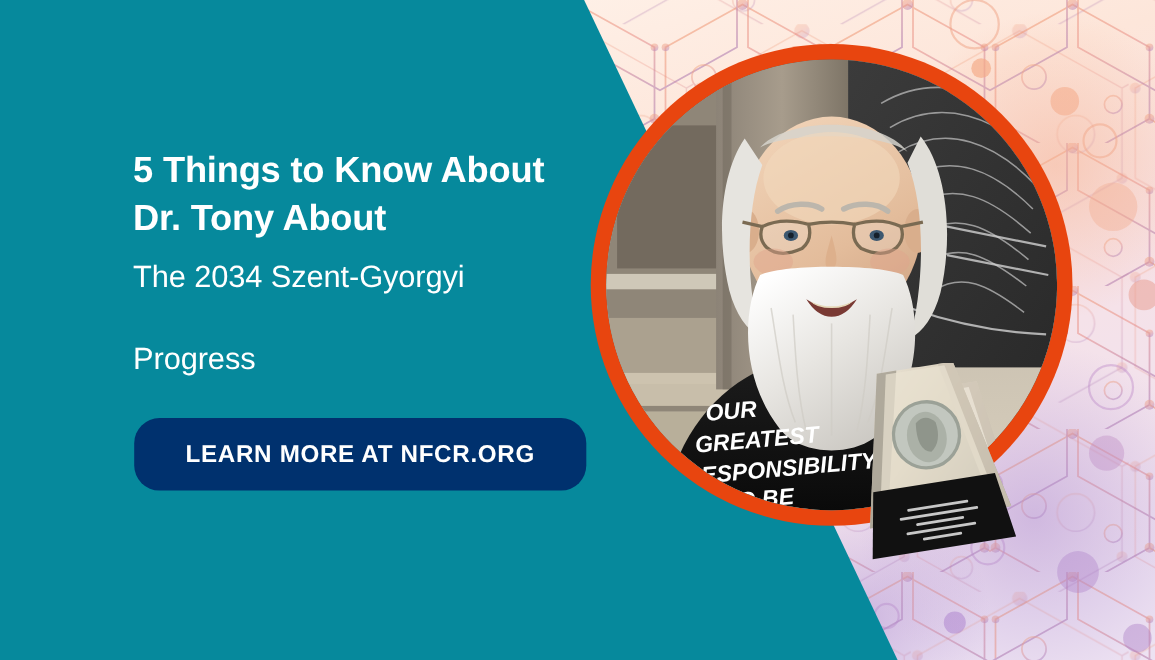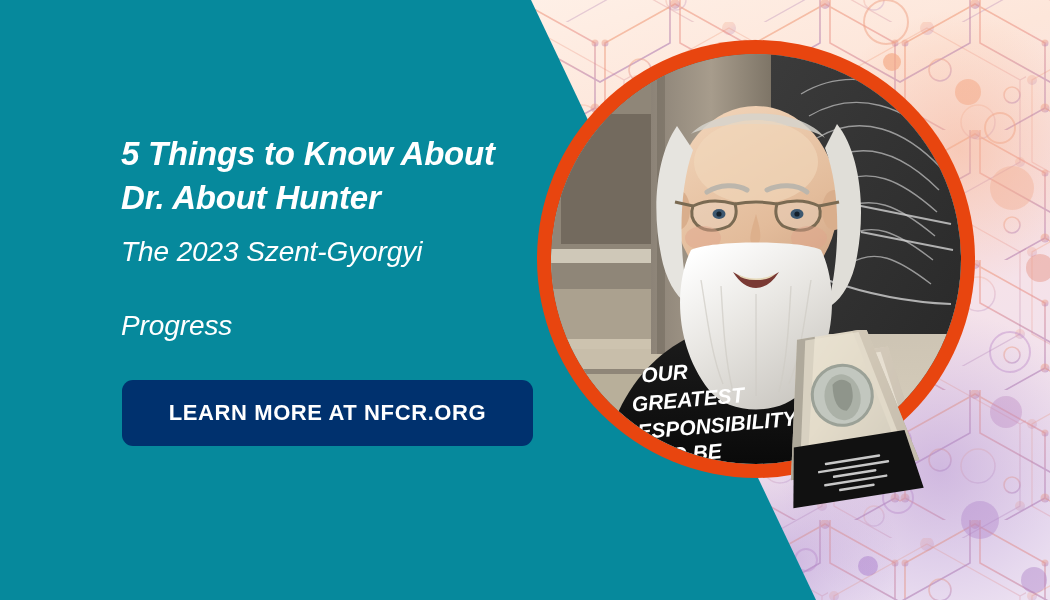--- a/index.html
+++ b/index.html
@@ -40,21 +40,20 @@
   }
   .teal-wedge svg { display: block; width: 100%; height: 100%; }
 
   
   .content {
     position: absolute;
     left: 121px;
     top: 132px;
     width: 420px;
     z-index: 5;
-    font-style: italic;
   }
 
   .headline {
     margin: 0;
     color: #ffffff;
     font-size: 33px;
     line-height: 1.33;
     font-weight: 700;
     letter-spacing: -0.2px;
   }
@@ -68,21 +67,21 @@
     letter-spacing: -0.1px;
   }
 
   .cta-button {
     position: absolute;
     left: 122px;
     top: 380px;
     width: 411px;
     height: 66px;
     border: none;
-    border-radius: 11px;
+    border-radius: 23px;
     background: #00316E;
     color: #ffffff;
     font-family: "Liberation Sans", "DejaVu Sans", sans-serif;
     font-size: 22px;
     font-weight: 700;
     letter-spacing: 0.6px;
     cursor: pointer;
     z-index: 6;
     display: flex;
     align-items: center;
@@ -420,24 +419,24 @@
           <rect x="30" y="147" width="64" height="2.5" rx="1"></rect>
           <rect x="44" y="154" width="36" height="2.5" rx="1"></rect>
         </g>
       </g>
     </svg>
   </div>
 
   <div class="content">
     <h1 class="headline">
       <span>5 Things to Know About</span><br>
-      <span>Dr. About Hunter</span>
+      <span>Dr. Tony About</span>
     </h1>
     <p class="subhead">
-      <span>The 2023 Szent-Gyorgyi</span><br>
+      <span>The 2034 Szent-Gyorgyi</span><br>
       <br>
       <span>Progress</span>
     </p>
   </div>
 
   <button class="cta-button">LEARN MORE AT NFCR.ORG</button>
 
 </div>
 
 </body></html>

